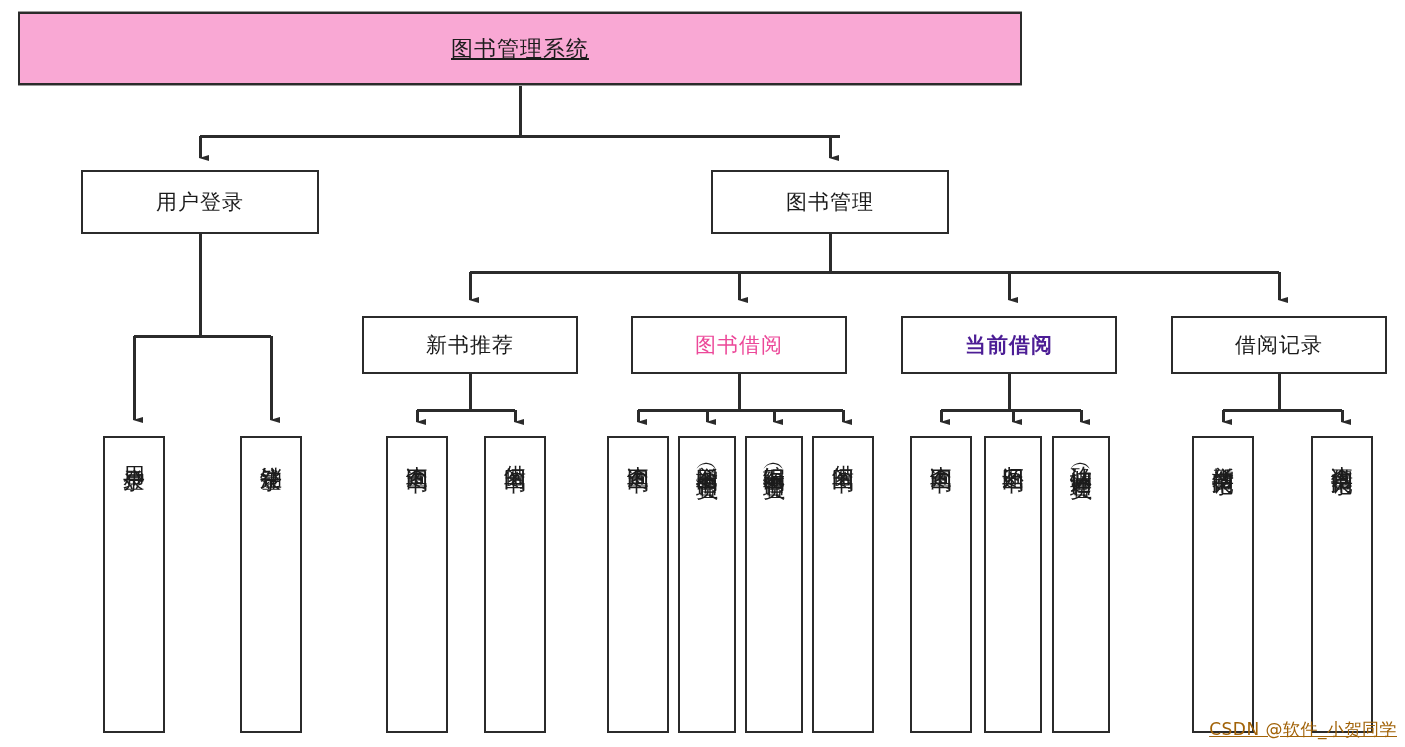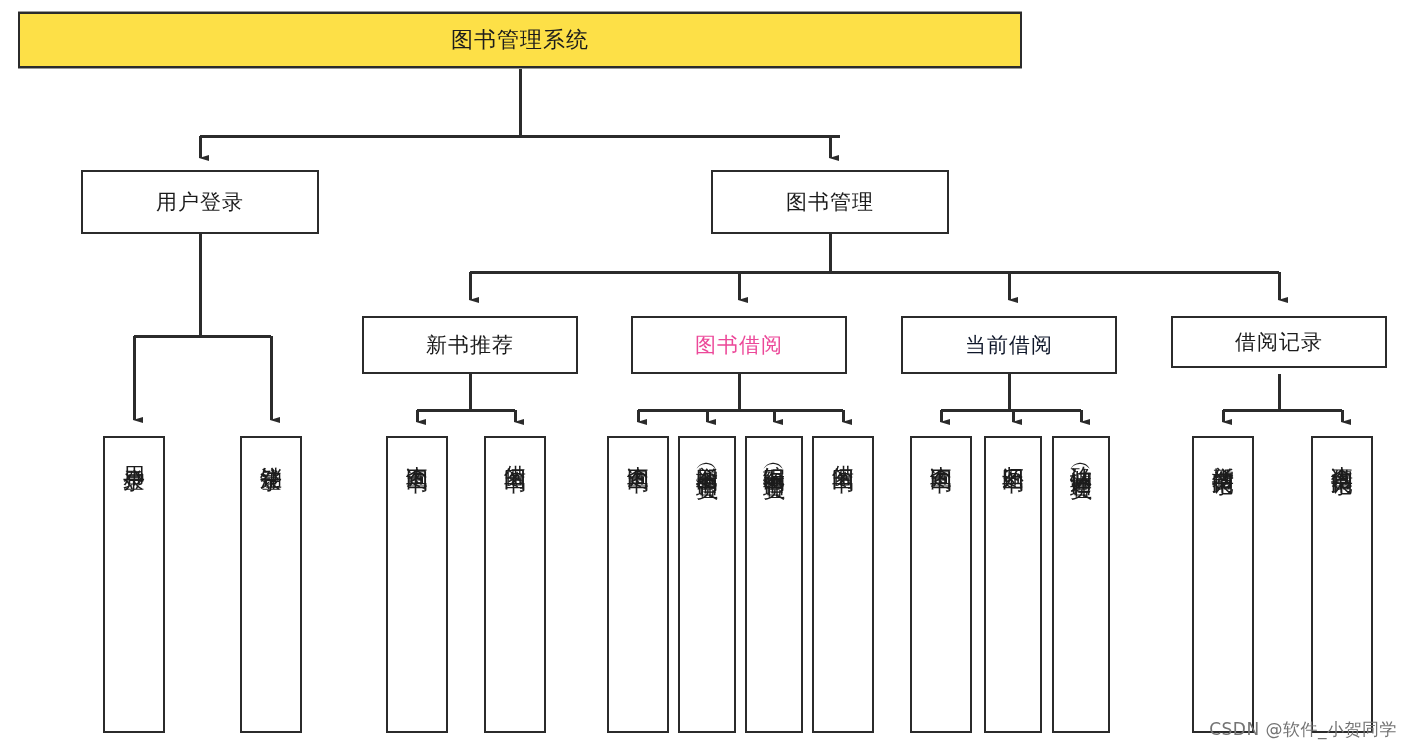--- a/index.html
+++ b/index.html
@@ -122,41 +122,41 @@
       <path d="M1013,410 L1013,422" marker-end="url(#arrow)"></path>
       <path d="M1081,410 L1081,422" marker-end="url(#arrow)"></path>
 
       <path d="M1279,374 L1279,410"></path>
       <path d="M1223,410 L1342,410"></path>
       <path d="M1223,410 L1223,422" marker-end="url(#arrow)"></path>
       <path d="M1342,410 L1342,422" marker-end="url(#arrow)"></path>
     </g>
   </svg>
 
-  <div class="node root" style="left: 18px; top: 12px; width: 1004px; height: 56px; border-color: rgb(43, 43, 43); background: #fde047;">
+  <div class="node root" style="left: 18px; top: 12px; width: 1004px; height: 73px; border-color: rgb(43, 43, 43); background: #f9a8d4; text-decoration: underline;">
     <span class="node-label" style="color: rgb(28, 28, 28);">图书管理系统</span>
   </div>
 
   <div class="node level2" style="left: 81px; top: 170px; width: 238px; height: 64px; border-color: rgb(43, 43, 43); background: rgb(255, 255, 255);">
     <span class="node-label" style="color: rgb(28, 28, 28);">用户登录</span>
   </div>
   <div class="node level2" style="left: 711px; top: 170px; width: 238px; height: 64px; border-color: rgb(43, 43, 43); background: rgb(255, 255, 255);">
     <span class="node-label" style="color: rgb(28, 28, 28);">图书管理</span>
   </div>
 
   <div class="node level3" style="left: 362px; top: 316px; width: 216px; height: 58px; border-color: rgb(43, 43, 43); background: rgb(255, 255, 255);">
     <span class="node-label" style="color: rgb(28, 28, 28);">新书推荐</span>
   </div>
   <div class="node level3" style="left: 631px; top: 316px; width: 216px; height: 58px; border-color: rgb(43, 43, 43); background: rgb(255, 255, 255);">
     <span class="node-label" style="color: #ec4899;">图书借阅</span>
   </div>
   <div class="node level3" style="left: 901px; top: 316px; width: 216px; height: 58px; border-color: rgb(43, 43, 43); background: rgb(255, 255, 255);">
-    <span class="node-label" style="color: #0f172a;">当前借阅</span>
+    <span class="node-label" style="color: #4c1d95; font-weight: bold;">当前借阅</span>
   </div>
-  <div class="node level3" style="left: 1171px; top: 316px; width: 216px; height: 52px; border-color: rgb(43, 43, 43); background: rgb(255, 255, 255);">
+  <div class="node level3" style="left: 1171px; top: 316px; width: 216px; height: 58px; border-color: rgb(43, 43, 43); background: rgb(255, 255, 255);">
     <span class="node-label" style="color: rgb(28, 28, 28);">借阅记录</span>
   </div>
 
   <div class="node leaf" style="left: 103px; top: 436px; width: 62px; height: 297px; border-color: rgb(43, 43, 43); background: rgb(255, 255, 255);">
     <span class="node-label" style="color: rgb(28, 28, 28);">用户登录</span>
   </div>
   <div class="node leaf" style="left: 240px; top: 436px; width: 62px; height: 297px; border-color: rgb(43, 43, 43); background: rgb(255, 255, 255);">
     <span class="node-label" style="color: rgb(28, 28, 28);">注销登录</span>
   </div>
   <div class="node leaf" style="left: 386px; top: 436px; width: 62px; height: 297px; border-color: rgb(43, 43, 43); background: rgb(255, 255, 255);">
@@ -186,14 +186,14 @@
   <div class="node leaf" style="left: 1052px; top: 436px; width: 58px; height: 297px; border-color: rgb(43, 43, 43); background: rgb(255, 255, 255);">
     <span class="node-label" style="color: rgb(28, 28, 28);">确认归还（管理员）</span>
   </div>
   <div class="node leaf" style="left: 1192px; top: 436px; width: 62px; height: 297px; border-color: rgb(43, 43, 43); background: rgb(255, 255, 255);">
     <span class="node-label" style="color: rgb(28, 28, 28);">新增借阅记录</span>
   </div>
   <div class="node leaf" style="left: 1311px; top: 436px; width: 62px; height: 297px; border-color: rgb(43, 43, 43); background: rgb(255, 255, 255);">
     <span class="node-label" style="color: rgb(28, 28, 28);">查询借阅记录</span>
   </div>
 
-  <div class="watermark" style="color: #737373;">CSDN @软件_小贺同学</div>
+  <div class="watermark" style="color: #a16207; text-decoration: underline;">CSDN @软件_小贺同学</div>
 </div>
 
 </body></html>

